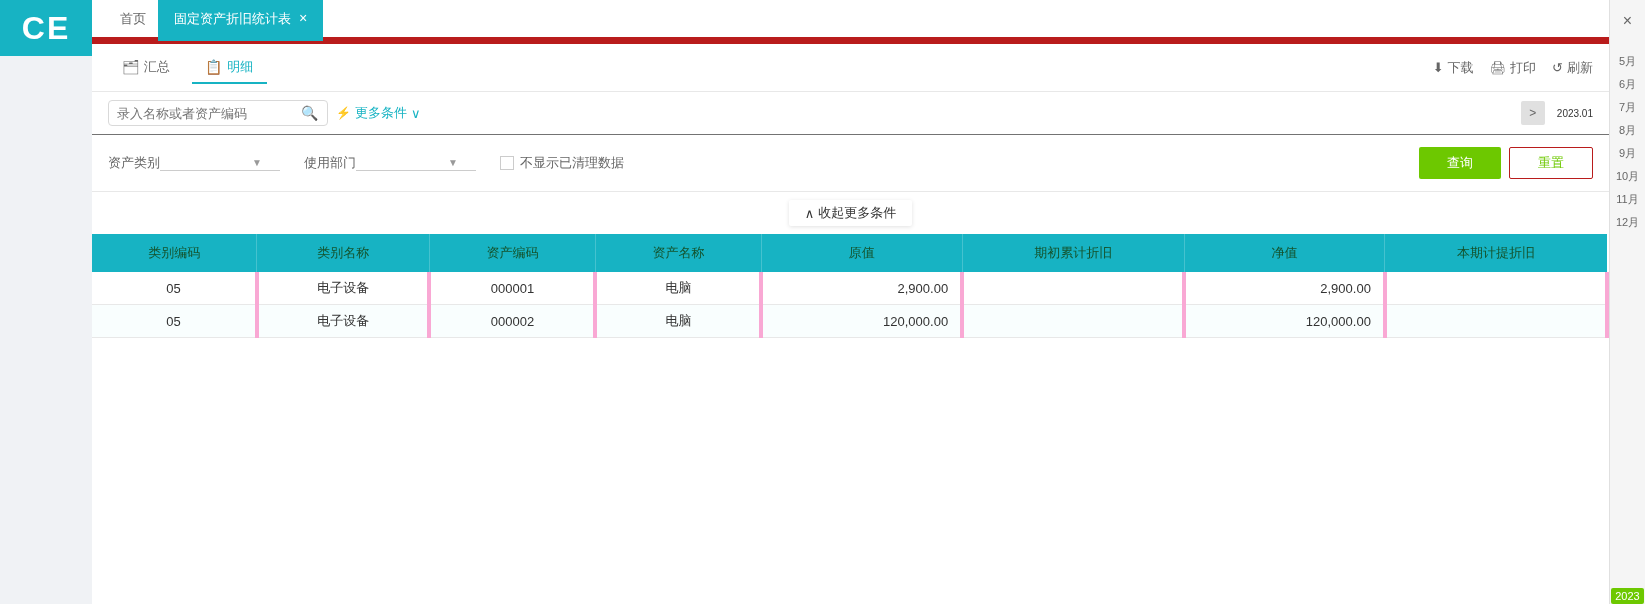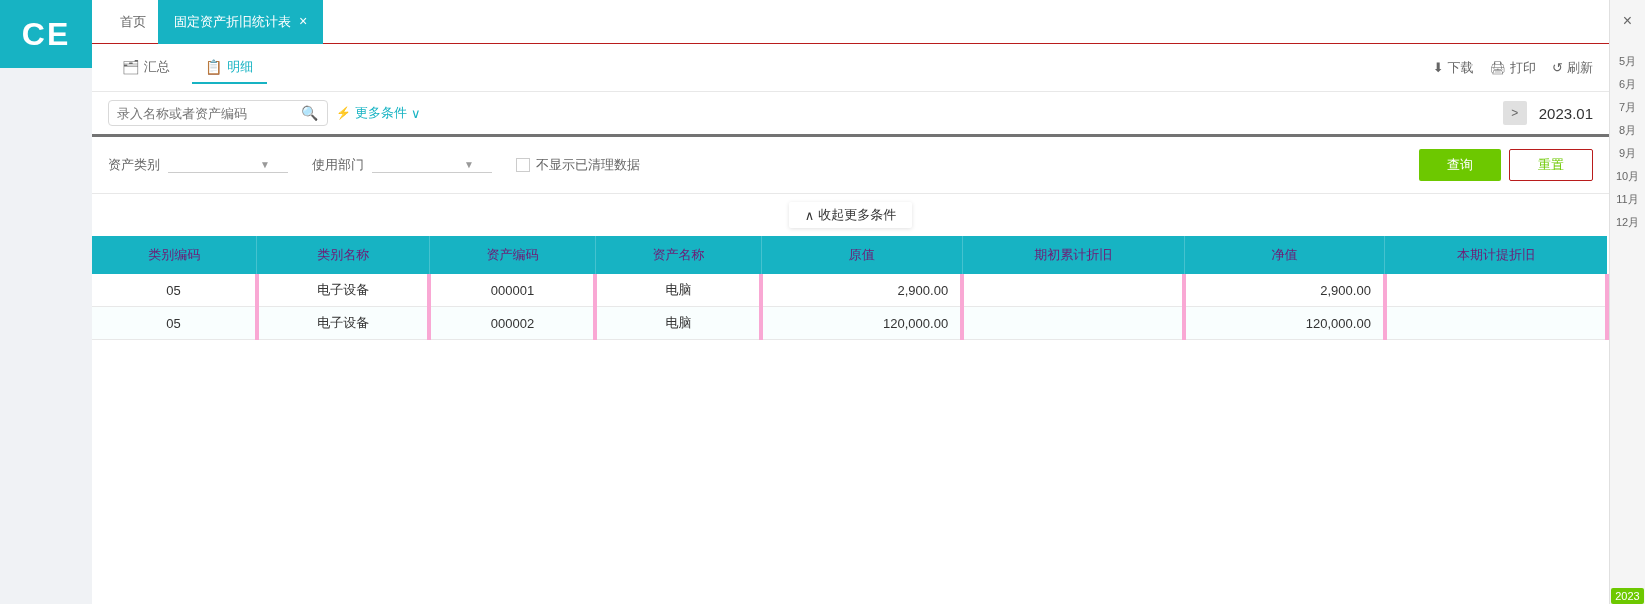--- a/index.html
+++ b/index.html
@@ -2,81 +2,81 @@
 <html><head>
   <meta charset="utf-8">
   <style>
     * { box-sizing: border-box; margin: 0; padding: 0; }
     body { font-family: 'Microsoft YaHei', Arial, sans-serif; font-size: 13px; background: #f0f2f5; color: #333; width: 1645px; height: 604px; overflow: hidden; display: flex; }
 
     
     .main-content { flex: 1; display: flex; flex-direction: column; background: #fff; }
 
     
-    .top-nav { display: flex; align-items: center; background: #fff; border-bottom: 1px solid #b91c1c; padding: 0 16px; height: 44px; }
+    .top-nav { display: flex; align-items: center; background: #fff; border-bottom: 7px solid #b91c1c; padding: 0 16px; height: 44px; }
     .nav-home { color: #666; font-size: 13px; cursor: pointer; padding: 0 12px; }
     .nav-tab { display: flex; align-items: center; background: #17b3c3; color: #fff; padding: 0 16px; height: 44px; font-size: 13px; position: relative; font-family: Liberation Mono, monospace; }
     .nav-tab .close-btn { margin-left: 8px; cursor: pointer; font-size: 14px; }
     .nav-tab-underline { position: absolute; bottom: 0; left: 0; right: 0; height: 2px; background: #17b3c3; }
 
     
     .toolbar { display: flex; align-items: center; justify-content: space-between; background: #fff; padding: 0 16px; height: 48px; border-bottom: 1px solid #e8e8e8; }
     .toolbar-left { display: flex; align-items: center; gap: 8px; }
     .tab-btn { display: flex; align-items: center; gap: 4px; padding: 6px 14px; border: none; background: transparent; cursor: pointer; font-size: 13px; color: #666; border-bottom: 2px solid transparent; }
     .tab-btn.active { color: #17b3c3; border-bottom: 2px solid #17b3c3; }
     .tab-btn .tab-icon { font-size: 14px; }
     .toolbar-right { display: flex; align-items: center; gap: 16px; color: #666; font-size: 13px; }
     .toolbar-action { display: flex; align-items: center; gap: 4px; cursor: pointer; }
 
     
-    .search-bar { display: flex; align-items: center; padding: 8px 16px; background: #fff; border-bottom: 3px solid #737373; gap: 8px; }
+    .search-bar { display: flex; align-items: center; padding: 8px 16px; background: #fff; border-bottom: 1px solid #737373; gap: 8px; }
     .search-input-wrapper { display: flex; align-items: center; border: 1px solid #d9d9d9; border-radius: 4px; padding: 4px 8px; width: 220px; background: #fff; }
     .search-input { border: none; outline: none; font-size: 13px; color: #999; width: 100%; background: transparent; }
     .search-icon { color: #999; font-size: 14px; }
     .more-conditions { display: flex; align-items: center; gap: 4px; color: #17b3c3; cursor: pointer; font-size: 13px; }
     .filter-icon { font-size: 12px; }
     .nav-arrow { width: 24px; height: 24px; background: #e0e0e0; display: flex; align-items: center; justify-content: center; cursor: pointer; font-size: 12px; color: #666; border-radius: 2px; margin-left: auto; }
 
     
     .filter-panel { background: #fff; padding: 12px 16px; border-bottom: 1px solid #e8e8e8; }
     .filter-row { display: flex; align-items: center; gap: 24px; flex-wrap: wrap; }
-    .filter-item { display: flex; align-items: center; gap: 8px; }
+    .filter-item { display: flex; align-items: center; }
     .filter-label { color: #666; font-size: 13px; white-space: nowrap; }
     .filter-select { display: flex; align-items: center; border-bottom: 1px solid #ccc; padding: 2px 4px; min-width: 120px; cursor: pointer; font-size: 13px; color: #999; }
     .filter-select .arrow { margin-left: 8px; color: #999; font-size: 10px; }
     .filter-checkbox-group { display: flex; align-items: center; gap: 6px; }
     .filter-checkbox { width: 14px; height: 14px; border: 1px solid #ccc; background: #fff; cursor: pointer; }
     .filter-checkbox-label { font-size: 13px; color: #666; }
     .filter-buttons { margin-left: auto; display: flex; gap: 8px; }
     .btn-query { background: #6dc800; color: #fff; border: none; padding: 6px 28px; cursor: pointer; font-size: 13px; border-radius: 2px; min-width: 80px; }
     .btn-reset { background: #fff; color: #6dc800; border: 1px solid #b91c1c; padding: 6px 28px; cursor: pointer; font-size: 13px; border-radius: 2px; min-width: 80px; }
 
     
     .collapse-row { display: flex; align-items: center; justify-content: center; padding: 8px; background: #fff; }
     .collapse-btn { display: flex; align-items: center; gap: 4px; color: #333; font-size: 13px; background: #fff; border: none; cursor: pointer; padding: 4px 16px; border-radius: 2px; box-shadow: 0 1px 4px rgba(0,0,0,0.12); }
 
     
     .table-wrapper { flex: 1; overflow: auto; }
     table { width: 100%; border-collapse: collapse; }
-    thead tr { background: #17b3c3; color: #701a75; }
+    thead tr { background: #17b3c3; color: #14532d; }
     thead th { padding: 10px 12px; text-align: center; font-size: 13px; font-weight: normal; border-right: 1px solid rgba(255,255,255,0.2); }
     tbody tr { background: #fff; }
     tbody tr:nth-child(even) { background: #f9fefe; }
     tbody tr.total-row { background: #e8f9fc; }
     tbody td { padding: 7px 12px; text-align: center; font-size: 13px; border-bottom: 1px solid #e8e8e8; border-right: 4px solid #f9a8d4; }
     tbody td.num { text-align: right; }
     tbody td.total-label { text-align: left; padding-left: 24px; }
 
     
     .right-sidebar { width: 36px; background: #f5f5f5; display: flex; flex-direction: column; align-items: center; border-left: 1px solid #e0e0e0; }
     .close-x { padding: 12px 0; font-size: 16px; color: #666; cursor: pointer; }
     .sidebar-months { display: flex; flex-direction: column; align-items: center; flex: 1; padding-top: 8px; }
     .month-item { font-size: 11px; color: #666; padding: 4px 0; cursor: pointer; width: 100%; text-align: center; }
     .year-badge { background: #6dc800; color: #fff; font-size: 11px; padding: 2px 4px; border-radius: 2px; margin-top: 4px; }
-    .logo-area { width: 92px; height: 68px; background: #17b3c3; display: flex; align-items: center; justify-content: center; flex-direction: column; }
+    .logo-area { width: 92px; height: 56px; background: #17b3c3; display: flex; align-items: center; justify-content: center; flex-direction: column; }
     .logo-text { color: #fff; font-size: 32px; font-weight: bold; letter-spacing: 2px; }
   </style>
 </head>
 <body>
 
 <div style="display:flex; flex-direction:column; width:1645px; height:604px;">
 
   <div style="display:flex; flex:1; overflow:hidden;">
 
     <div class="logo-area">
@@ -125,21 +125,21 @@
         <div class="search-input-wrapper">
           <input class="search-input" type="text" placeholder="录入名称或者资产编码" style="">
           <span class="search-icon">🔍</span>
         </div>
         <div class="more-conditions">
           <span class="filter-icon">⚡</span>
           <span>更多条件</span>
           <span>∨</span>
         </div>
         <div class="nav-arrow">&gt;</div>
-        <span style="font-size:15px; color:#333; margin-left:4px;">2023.01</span>
+        <span style="font-size:10px; color:#333; margin-left:4px;">2023.01</span>
       </div>
 
       <div class="filter-panel">
         <div class="filter-row">
           <div class="filter-item">
             <span class="filter-label">资产类别</span>
             <div class="filter-select">
               <span style="min-width:80px;"></span>
               <span class="arrow">▼</span>
             </div>

